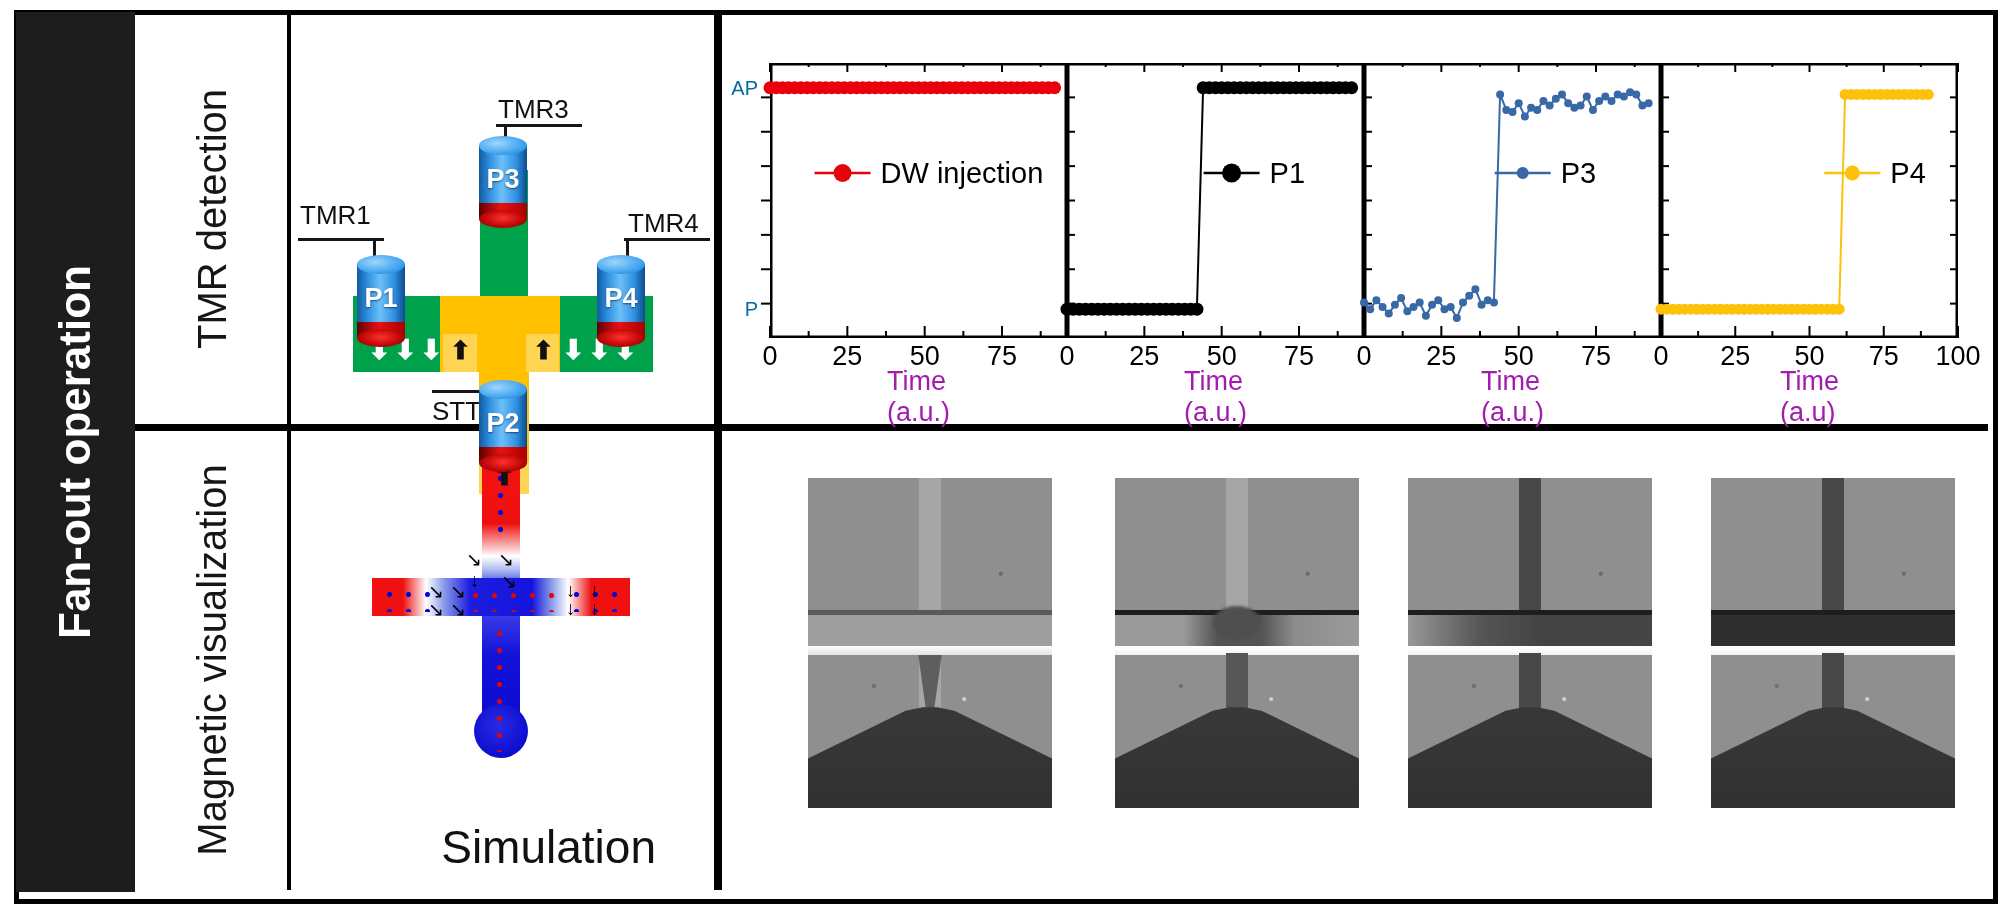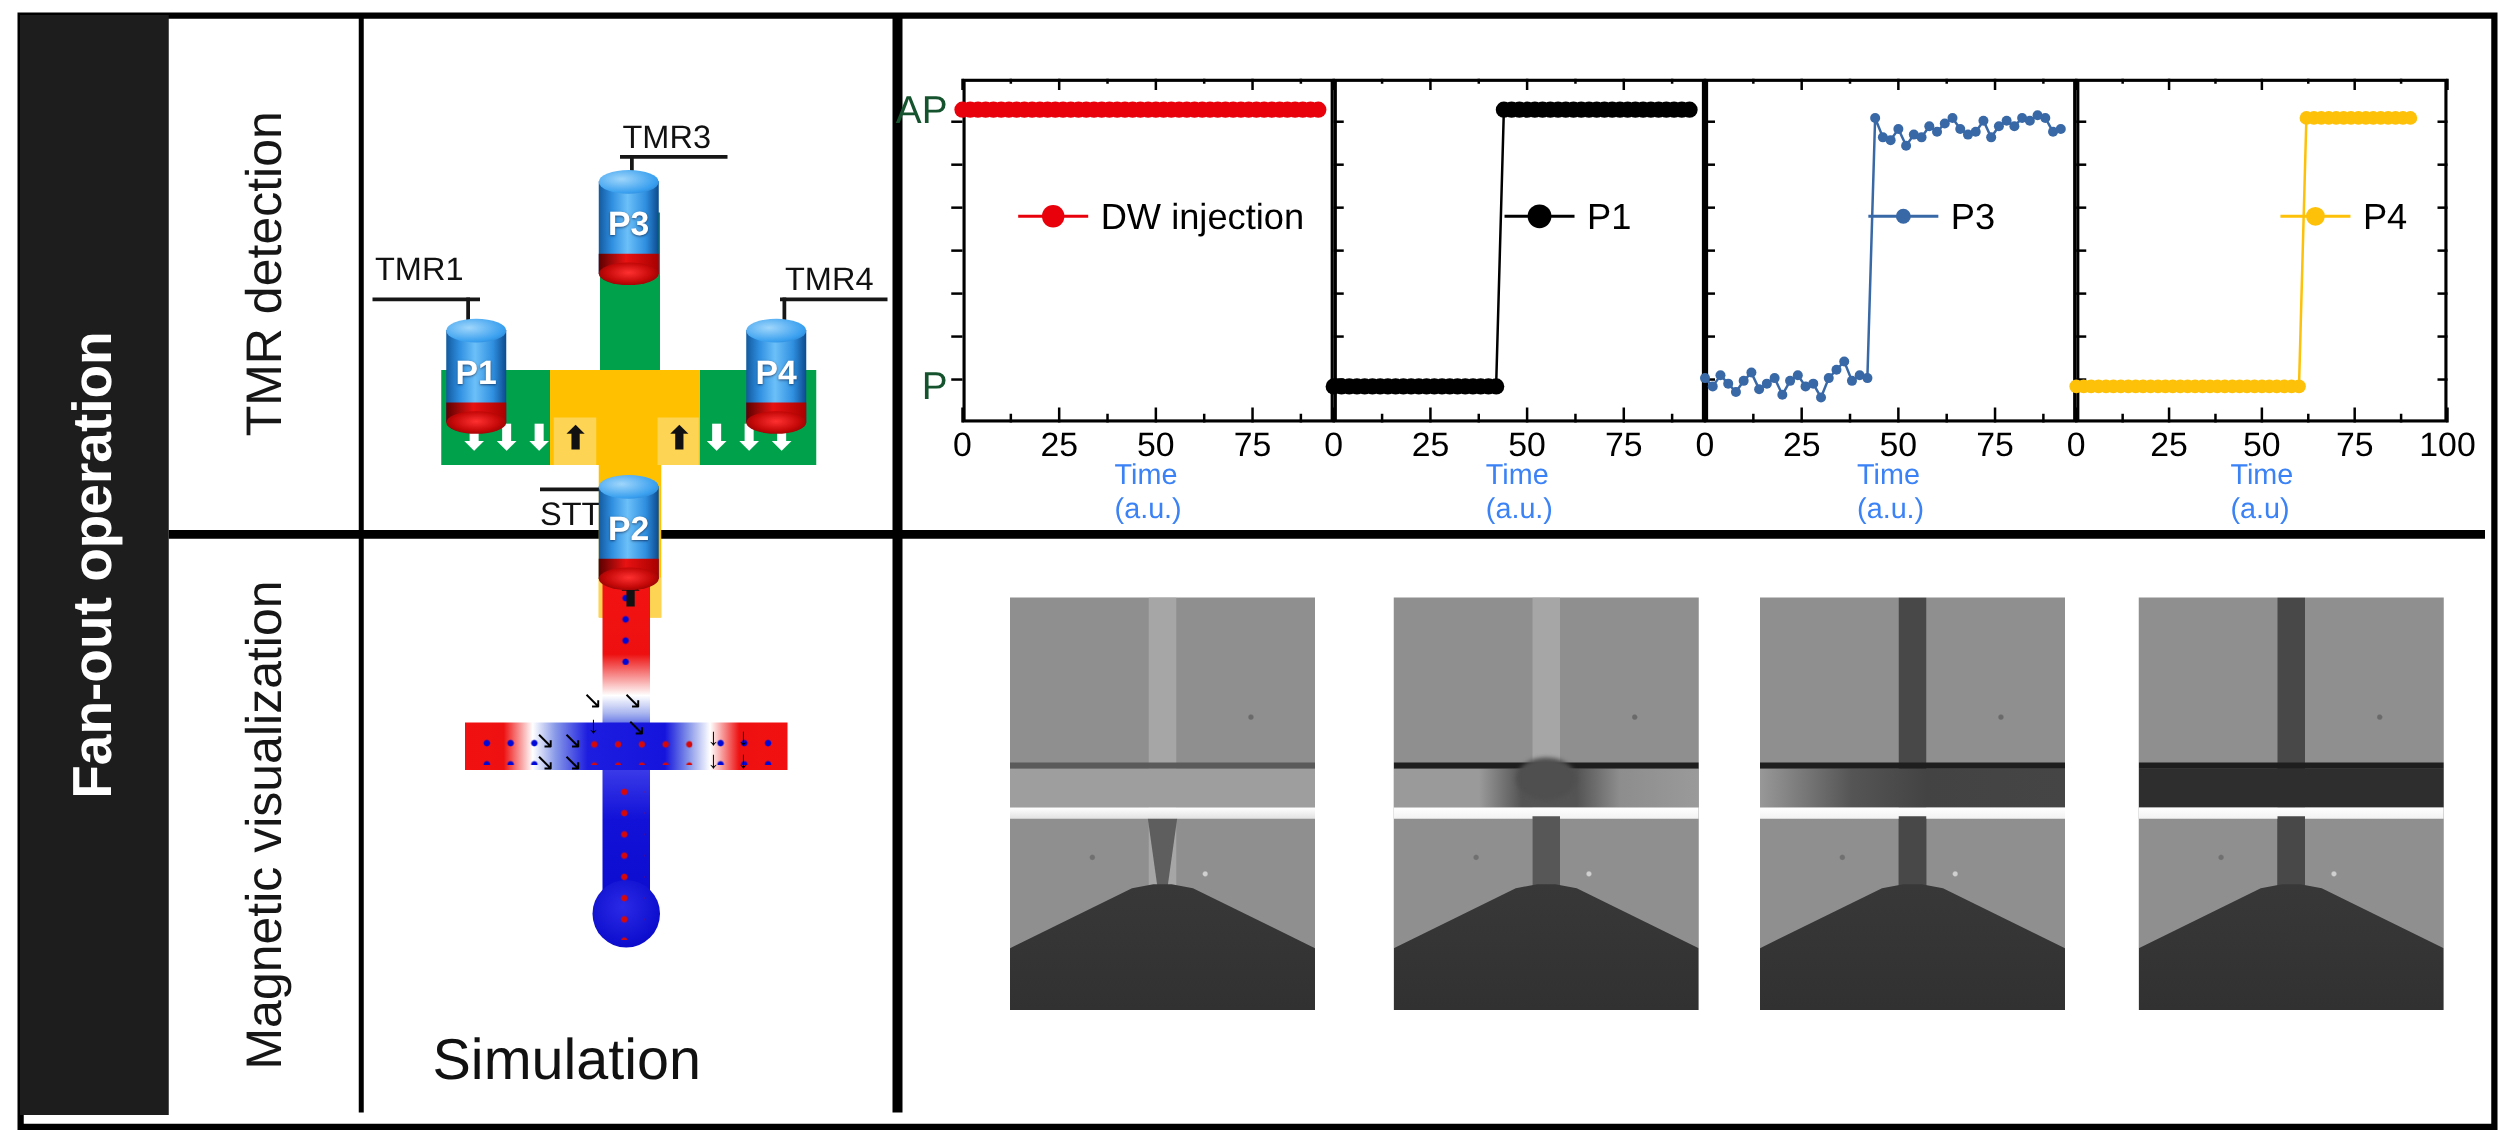--- a/index.html
+++ b/index.html
@@ -47,38 +47,38 @@
   .cyl .cyl-label { position:absolute; left:0; top:28px; width:100%; text-align:center;
       color:#fff; font-size:27px; font-weight:bold; text-shadow:0 1px 2px rgba(0,0,30,.55); }
 
   .sch-text { font-size:26px; color:#111; white-space:nowrap; }
   .conn { background:#161616; }
 
   
   .chart-panel { }
   .chart-panel svg { overflow:visible; display:block; }
   .tick-label  { position:absolute; transform:translateX(-50%); font-size:27px; color:#000; }
-  .xaxis-label { position:absolute; transform:translateX(-50%); font-size:23px; color:#3b82f6; }
-  .y-cat-label { position:absolute; transform:translate(-100%,-50%); font-size:31px; color:#14532d; }
+  .xaxis-label { position:absolute; transform:translateX(-50%); font-size:27px; color:#a21caf; }
+  .y-cat-label { position:absolute; transform:translate(-100%,-50%); font-size:20px; color:#0369a1; }
 
   
   .sim-vtop { left:482px; top:462px; width:38px; height:118px;
       background:linear-gradient(180deg,#f31212 0%,#ee1010 52%,#ffffff 80%,#aab6ef 92%,#5f6fe6 100%); }
   .sim-harm { left:372px; top:578px; width:258px; height:38px;
       background:linear-gradient(90deg,#f21010 0%,#ee1111 12%,#ffffff 21%,#8899e8 28%,#1d1de0 38%,#1414dd 62%,#8090e8 69%,#ffffff 76%,#ee1111 85%,#f21010 100%); }
   .sim-vbot { left:482px; top:616px; width:38px; height:100px;
       background:linear-gradient(180deg,#3a3ae8 0%,#1111d8 40%,#0d0dd0 100%); }
   .sim-blob { left:474px; top:704px; width:54px; height:54px; border-radius:50%;
       background:radial-gradient(circle at 45% 40%,#2a2ae6 0%,#0d0dce 70%,#0808b8 100%); }
   .dots-blue { background-image:radial-gradient(circle,#0008d8 2.1px,rgba(0,0,0,0) 3px);
       background-size:19px 17px; background-position:5px 4px; }
   .dots-red  { background-image:radial-gradient(circle,#d80808 2.1px,rgba(0,0,0,0) 3px);
       background-size:19px 17px; background-position:4px 5px; }
   .sim-arrow { font-size:19px; color:#000; z-index:4; }
-  .caption { font-size:46px; color:#111; text-align:left; }
+  .caption { font-size:46px; color:#111; text-align:right; }
 
   
   .k-img { top:478px; width:244px; height:330px; background:#8f8f8f; overflow:hidden;
       background-image:
         radial-gradient(circle at 79% 29%, #6a6a6a 1.6px, rgba(0,0,0,0) 2.6px),
         radial-gradient(circle at 27% 63%, #707070 1.6px, rgba(0,0,0,0) 2.6px),
         radial-gradient(circle at 64% 67%, #d0d0d0 1.5px, rgba(0,0,0,0) 2.5px),
         radial-gradient(circle at 40% 72%, #6a6a6a 1.5px, rgba(0,0,0,0) 2.5px); }
   .k-img > div { position:absolute; }
   .kv     { left:calc(50% - 11px); width:22px; top:0; height:71%; background:#a6a6a6; }

